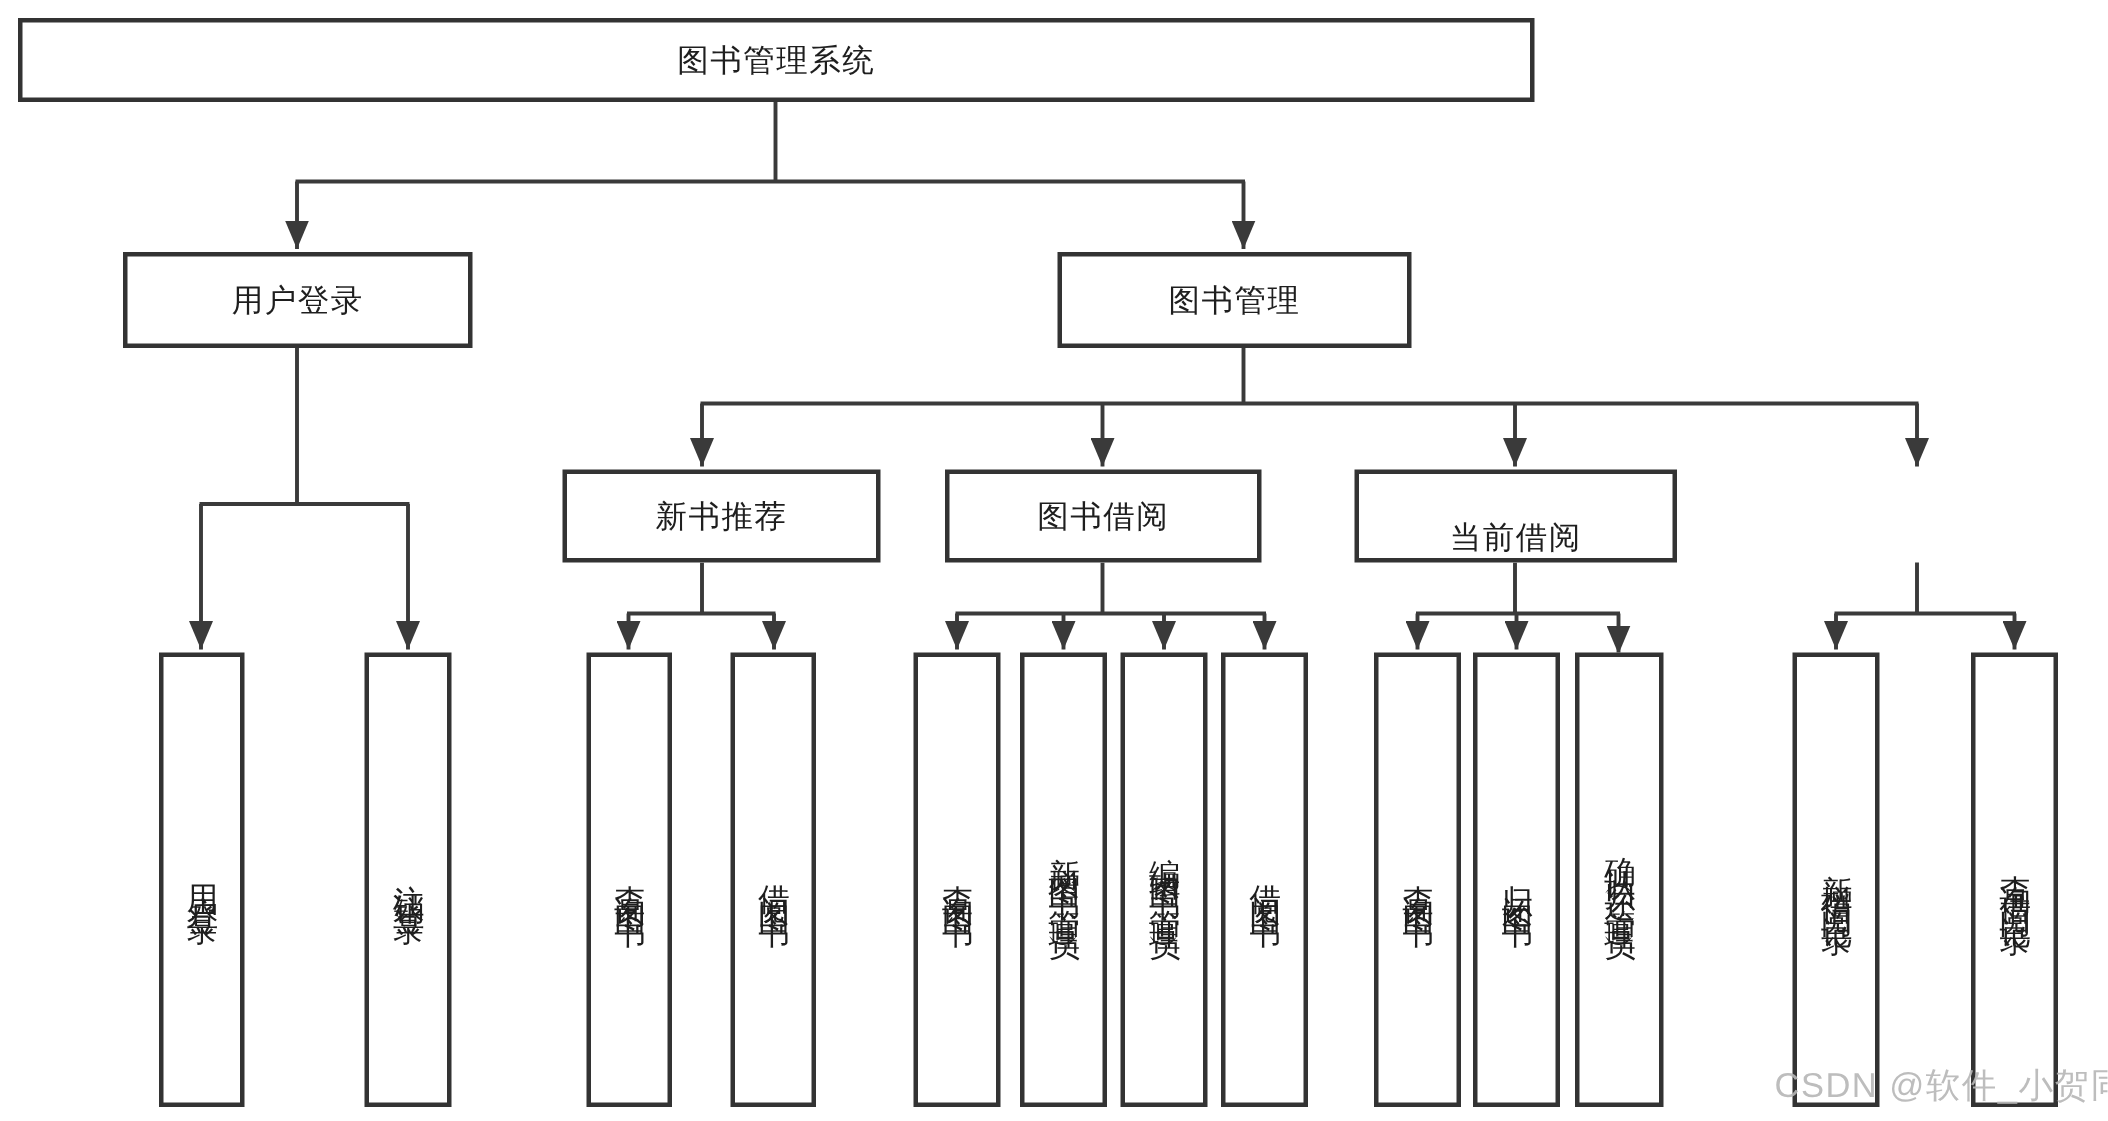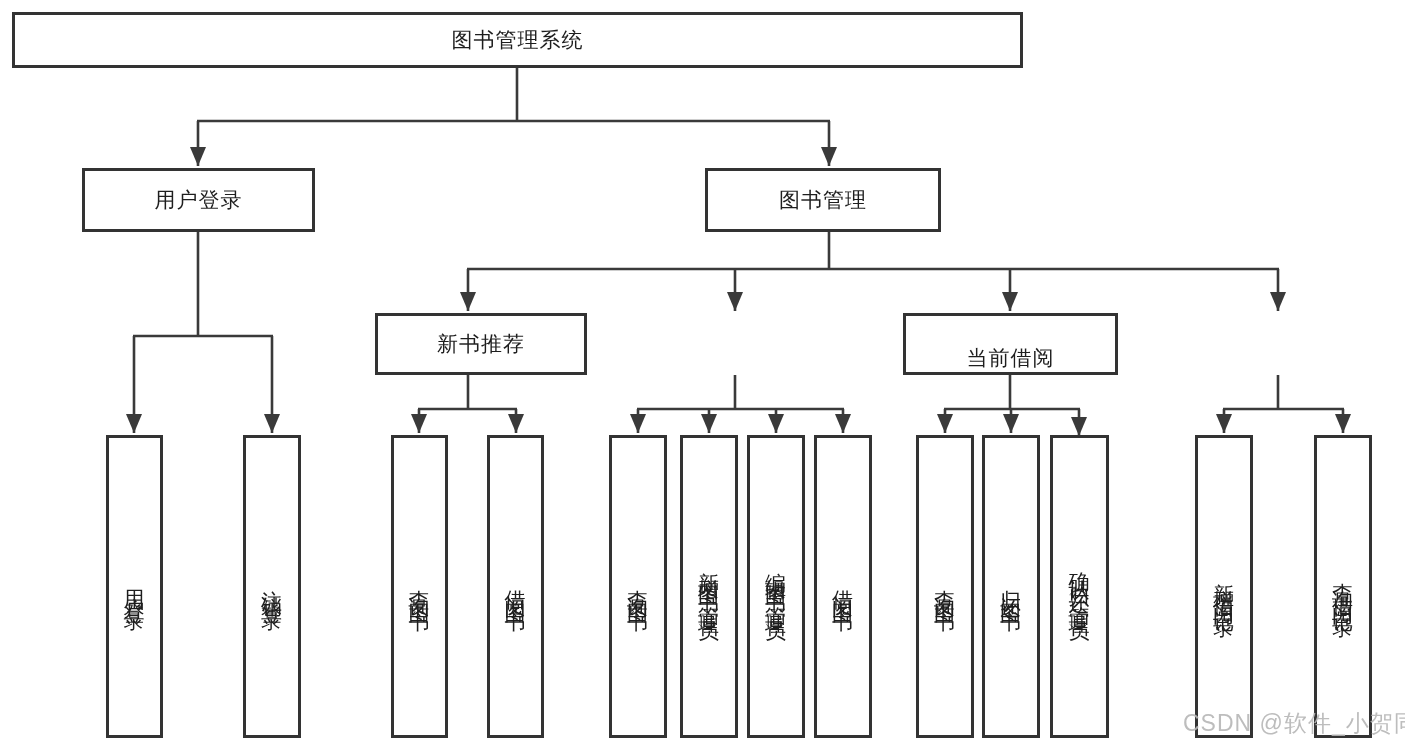--- a/index.html
+++ b/index.html
@@ -113,20 +113,23 @@
   <div class="box p-user">
     <span>用户登录</span>
   </div>
   <div class="box p-mgmt">
     <span>图书管理</span>
   </div>
 
   <div class="box p-rec">
     <span>新书推荐</span>
   </div>
+  <div class="box p-bor">
+    <span>图书借阅</span>
+  </div>
   <div class="box p-cur">
     <span>当前借阅</span>
   </div>
 
   <div class="box leaf p-l1">
     <span class="vtext">用户登录</span>
   </div>
   <div class="box leaf p-l2">
     <span class="vtext">注销登录</span>
   </div>

